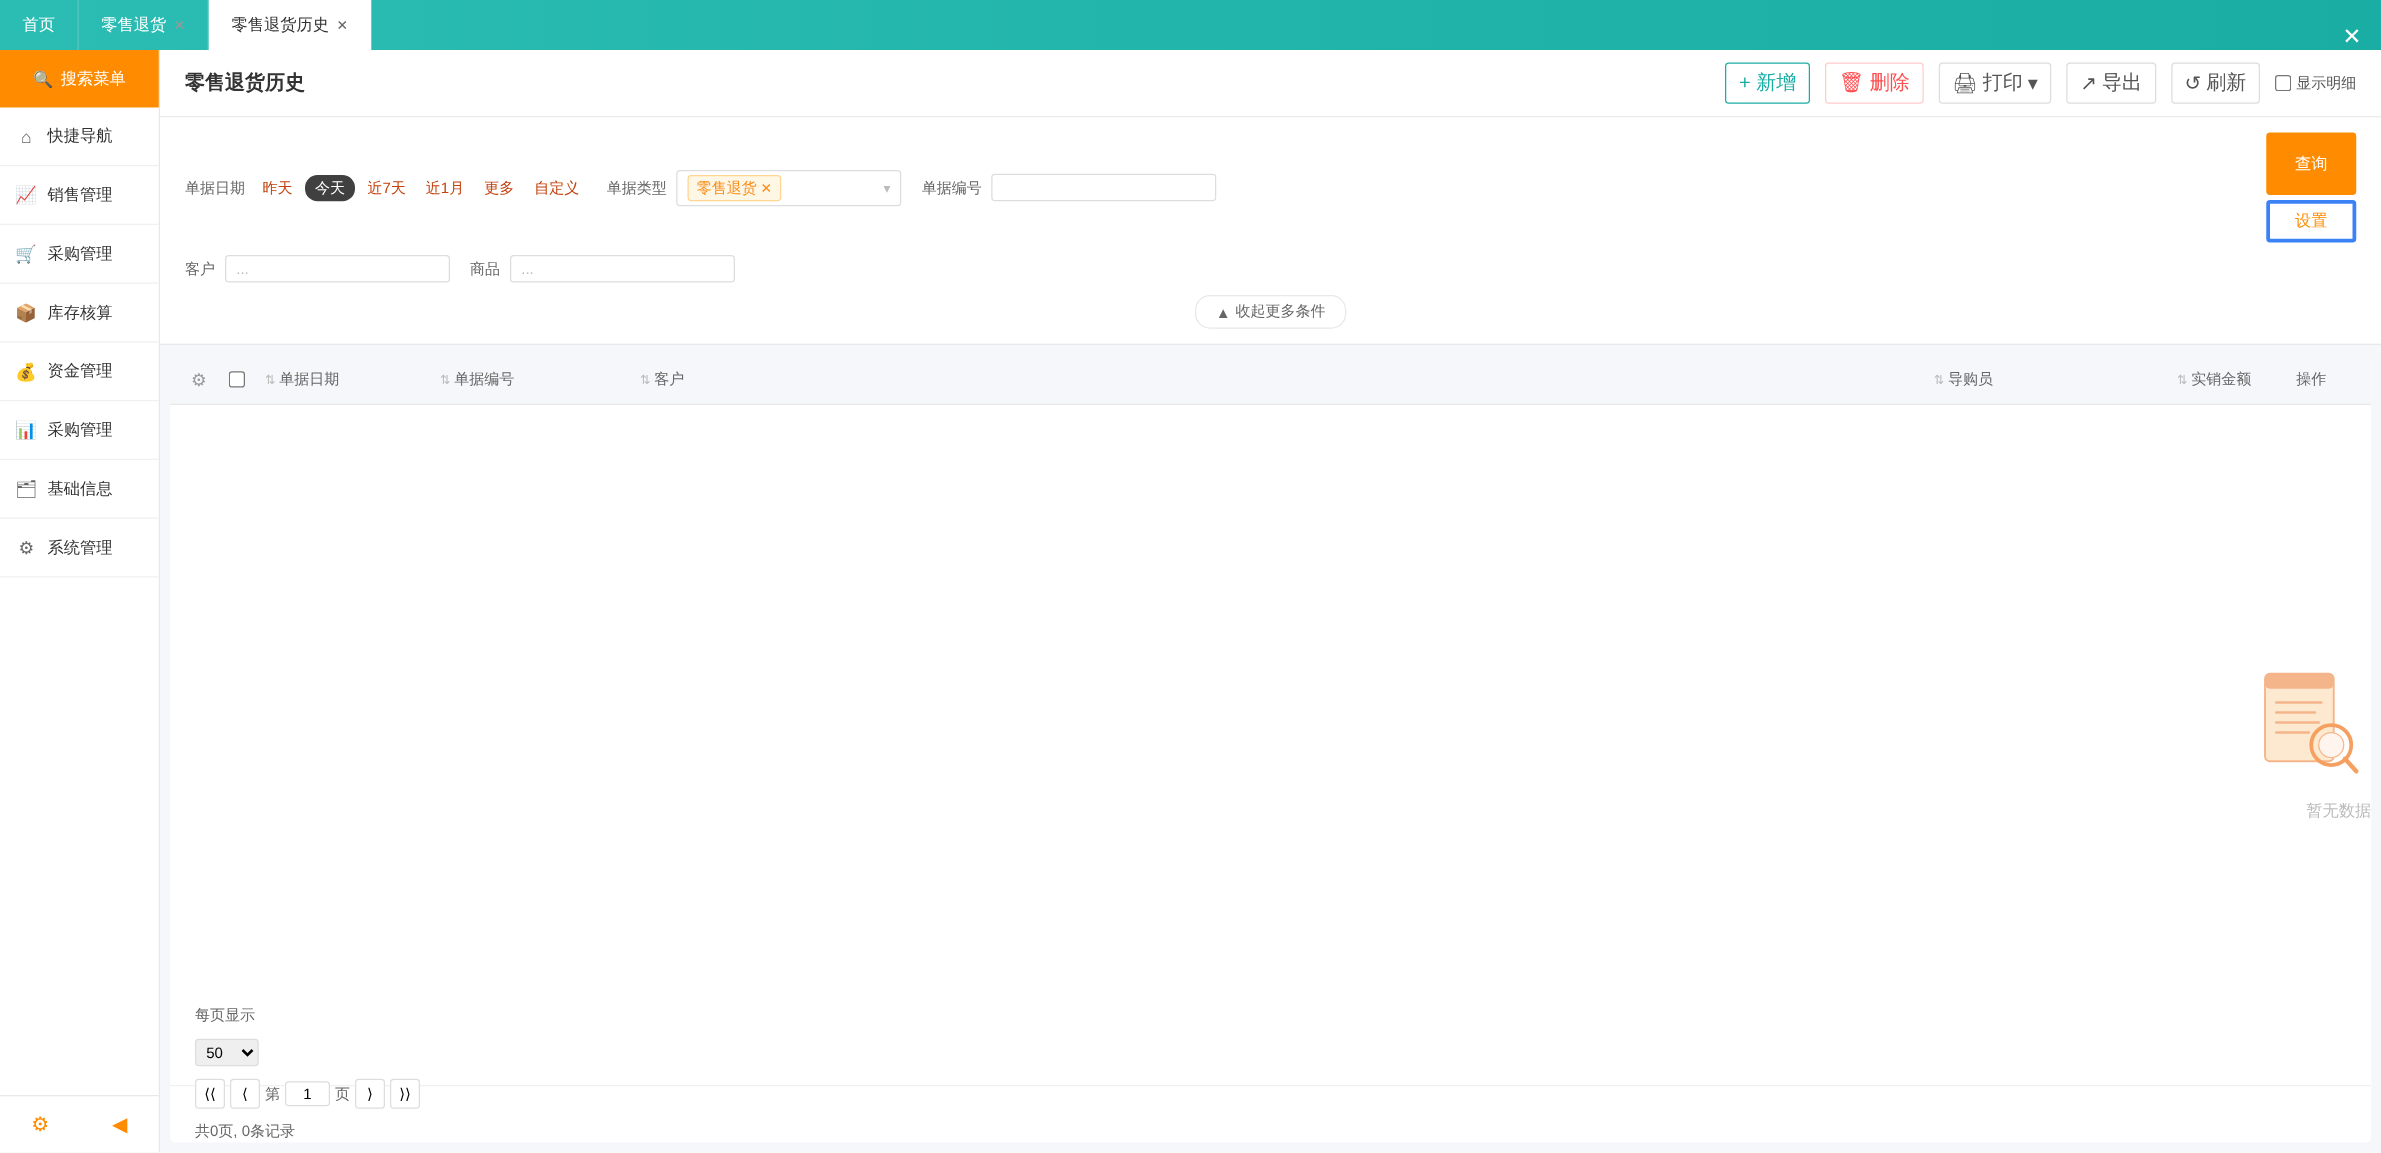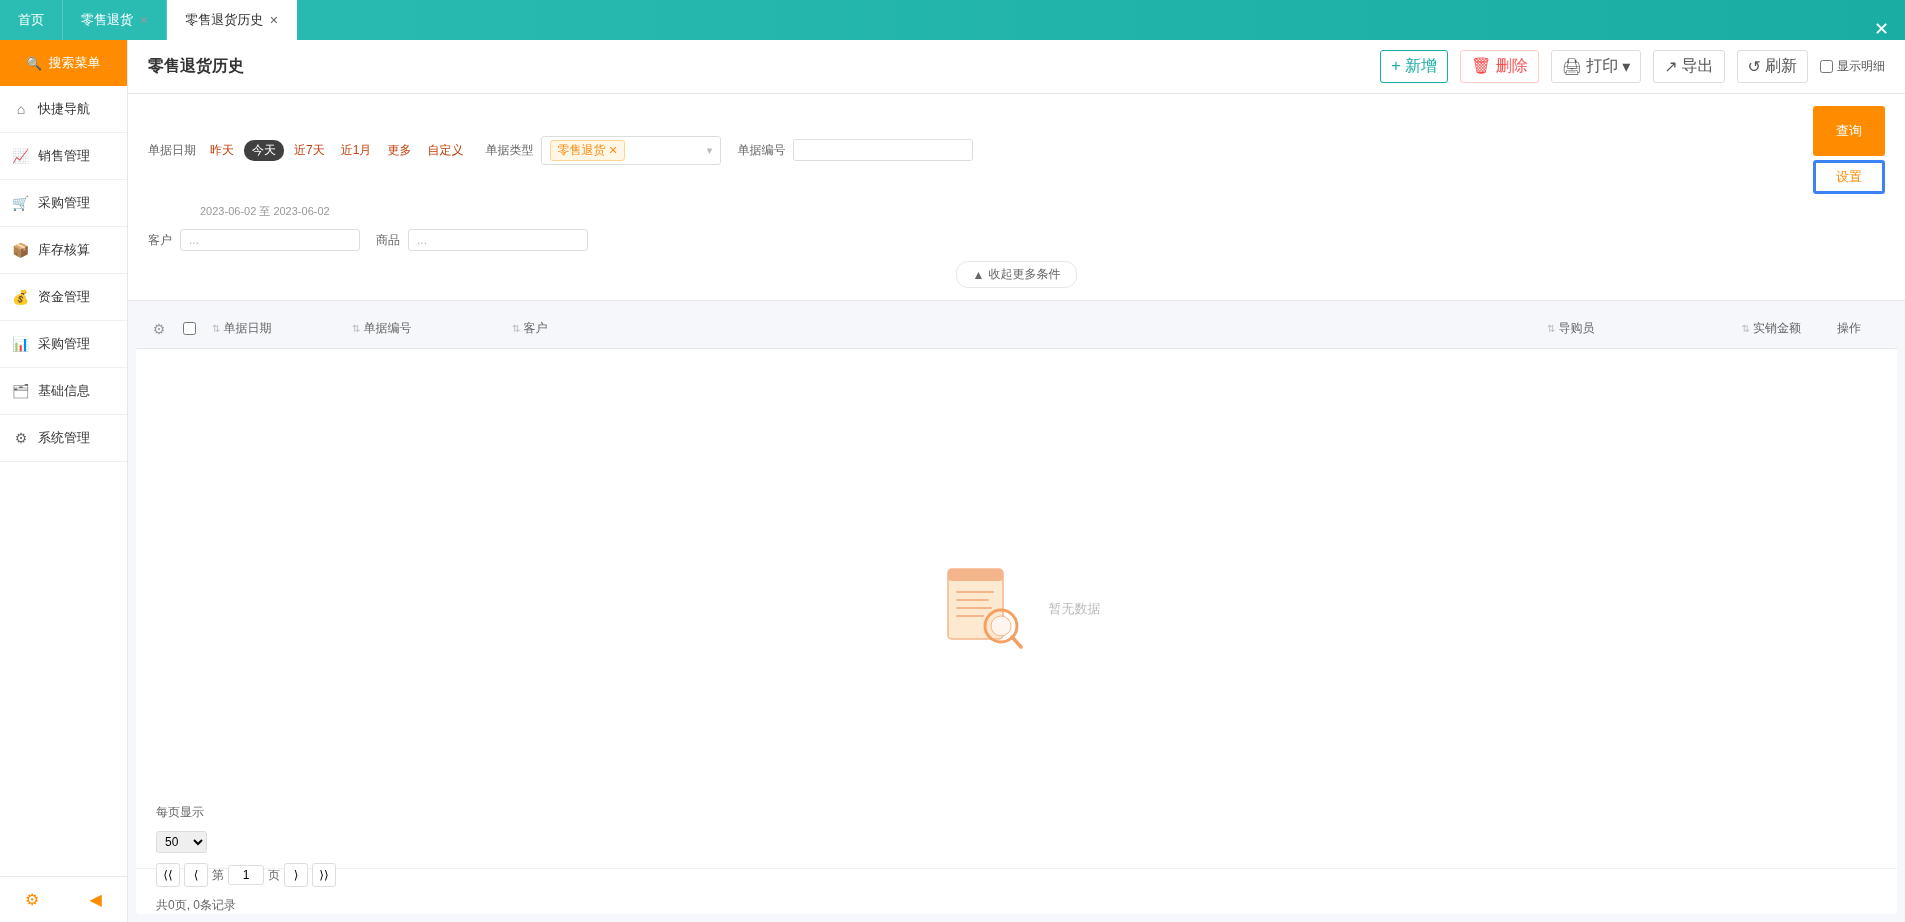--- a/index.html
+++ b/index.html
@@ -315,21 +315,22 @@
     .col-num { width: 160px; }
     .col-customer { flex: 1; }
     .col-guide { width: 150px; }
     .col-amount { width: 120px; text-align: right; justify-content: flex-end; }
     .col-ops { width: 80px; text-align: center; justify-content: center; }
 
     
     .empty-state {
       flex: 1;
       display: flex;
-      align-items: center;
+      flex-direction: column;
+      align-items: flex-end;
       justify-content: center;
       gap: 16px;
     }
     .empty-icon {
       width: 100px;
       height: 90px;
       position: relative;
     }
     .empty-text {
       font-size: 13px;
@@ -529,23 +530,20 @@
         <div class="filter-item">
           <span class="filter-label">单据编号</span>
           <input class="filter-input" type="text" style="">
         </div>
         <div class="query-setup-group">
           <button class="query-btn">查询</button>
           <button class="setup-btn">设置</button>
         </div>
       </div>
       <div class="filter-row">
-        <span class="date-range" style="margin-left: 52px;">2023-06-02 至 2023-06-02</span>
-      </div>
-      <div class="filter-row">
         <div class="filter-item">
           <span class="filter-label">客户</span>
           <input class="filter-input" type="text" placeholder="..." style="">
         </div>
         <div class="filter-item">
           <span class="filter-label">商品</span>
           <input class="filter-input" type="text" placeholder="..." style="">
         </div>
       </div>
       <div style="display: flex; justify-content: center; margin-top: 4px;">

